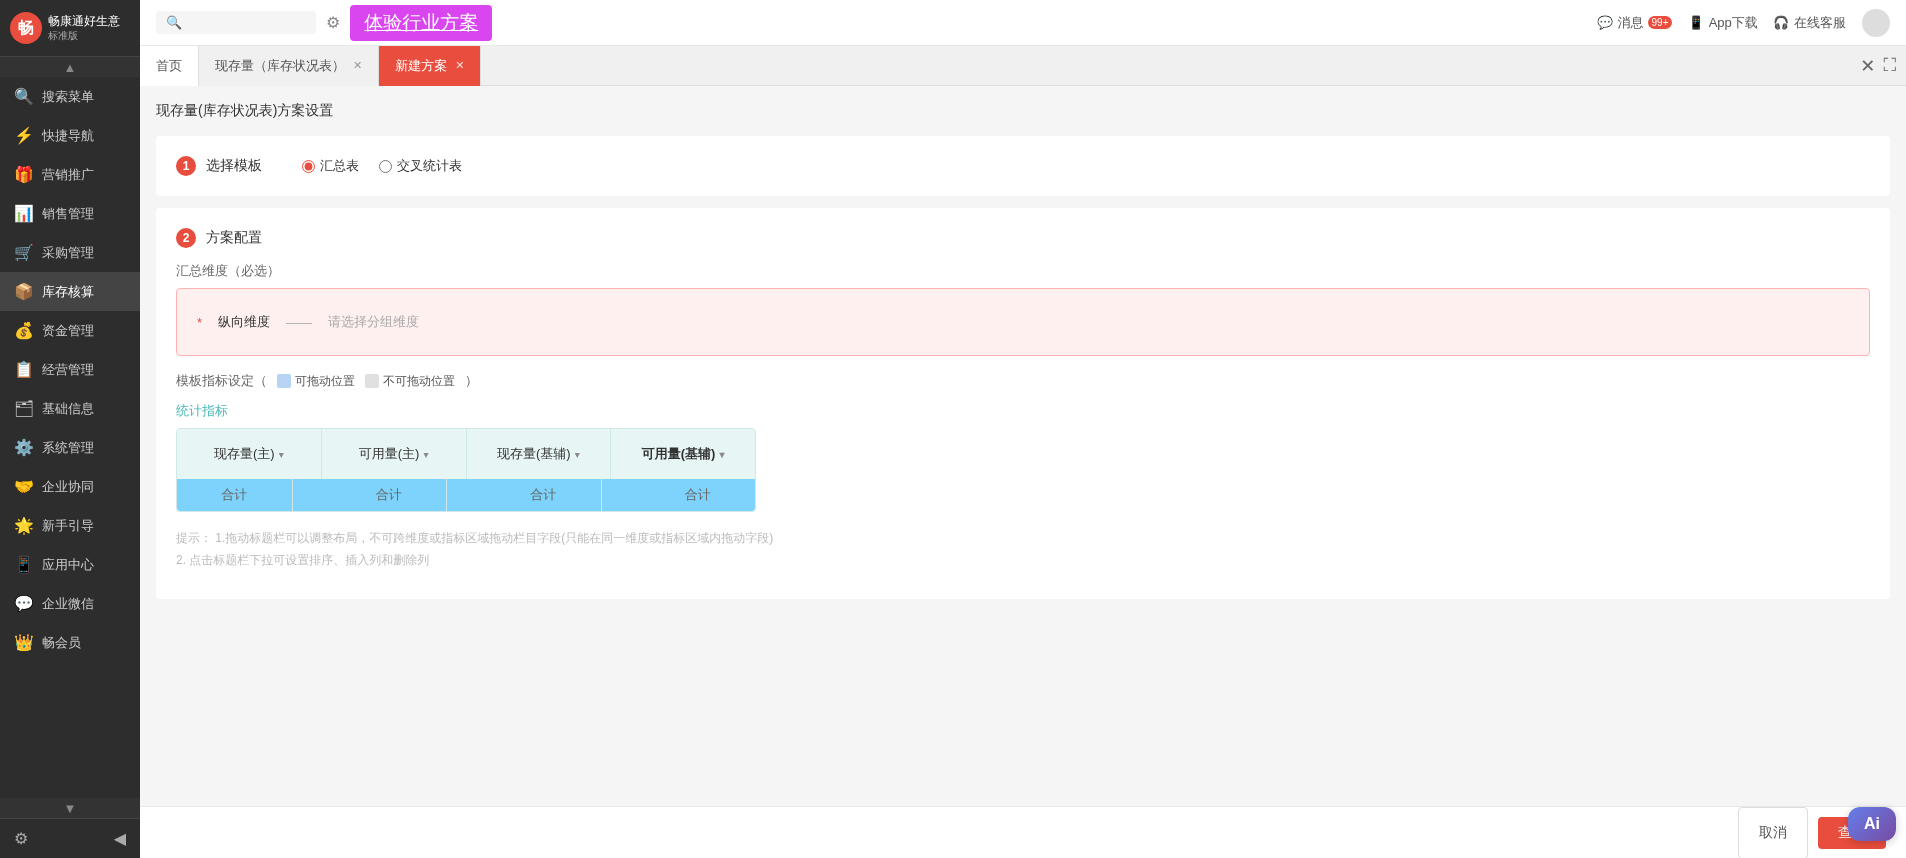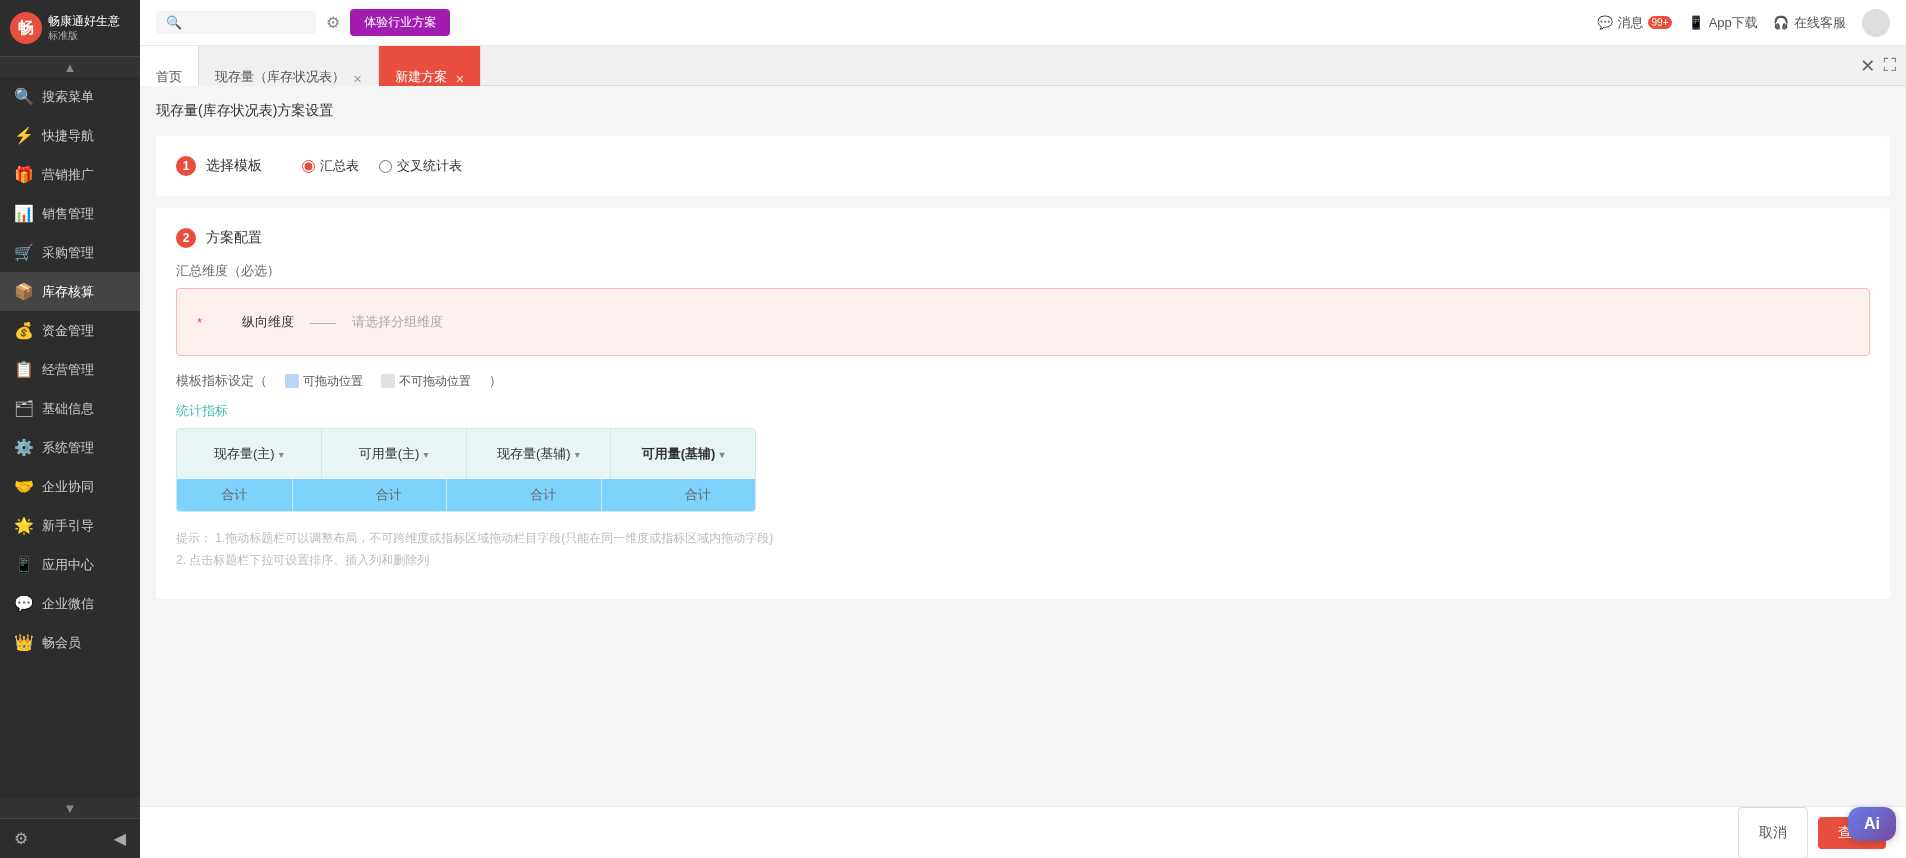--- a/index.html
+++ b/index.html
@@ -61,39 +61,39 @@
       justify-content: space-between;
     }
     .topbar-left { display: flex; align-items: center; gap: 10px; }
     .topbar-search {
       display: flex; align-items: center; background: #f5f5f5;
       border-radius: 4px; padding: 4px 10px; gap: 6px; width: 160px;
     }
     .topbar-search input { border: none; background: transparent; font-size: 12px; outline: none; color: #999; width: 110px; }
     .topbar-gear { font-size: 16px; color: #888; cursor: pointer; }
     .topbar-btn-trial {
-      background: #a21caf; color: #fff; border: none; border-radius: 4px;
-      padding: 5px 14px; font-size: 12px; cursor: pointer;
+      background: #d946ef; color: #fff; border: none; border-radius: 4px;
+      padding: 5px 14px; font-size: 19px; cursor: pointer; text-decoration: underline;
     }
     .topbar-right { display: flex; align-items: center; gap: 16px; }
     .topbar-right-item { display: flex; align-items: center; gap: 4px; font-size: 13px; color: #555; cursor: pointer; }
     .badge {
       background: #e94d3d; color: #fff; font-size: 10px; border-radius: 8px;
       padding: 1px 4px; min-width: 16px; text-align: right;
     }
     .topbar-avatar { width: 28px; height: 28px; border-radius: 50%; background: #ddd; }
 
     
     .tabs {
       display: flex; align-items: center; background: #f0f0f0;
       border-bottom: 1px solid #ddd; padding: 0 0 0 0;
       height: 40px;
     }
     .tab {
-      display: flex; align-items: flex-end; gap: 4px;
+      display: flex; align-items: center; gap: 4px;
       padding: 0 16px; height: 40px; font-size: 13px;
       cursor: pointer; border-right: 1px solid #ddd; background: #f0f0f0;
       color: #555;
     }
     .tab-home { background: #fff; }
     .tab-close { font-size: 11px; color: #999; cursor: pointer; margin-left: 4px; }
     .tab.new-scheme { background: #e94d3d; color: #fff; }
     .tab.new-scheme .tab-close { color: rgba(255,255,255,0.8); }
     .tabs-actions { margin-left: auto; display: flex; align-items: center; padding-right: 10px; gap: 8px; }
     .tabs-actions span { font-size: 16px; cursor: pointer; color: #888; }
@@ -122,25 +122,25 @@
     .radio-label { display: flex; align-items: center; gap: 5px; font-size: 13px; color: #333; cursor: pointer; }
     .radio-input { accent-color: #e94d3d; }
     .subsection-label { font-size: 13px; color: #666; margin: 12px 0 8px; }
 
     .dimension-box {
       border: 1px solid #ffb3b3; background: #fff0f0; border-radius: 4px;
       padding: 24px 20px; display: flex; align-items: center; gap: 16px;
       margin-bottom: 16px;
     }
     .dimension-required { color: #e94d3d; font-size: 13px; }
-    .dimension-label { color: #333; font-size: 13px; margin-left: 24px; }
+    .dimension-label { color: #333; font-size: 13px; }
     .dimension-dash { color: #aaa; }
     .dimension-placeholder { color: #aaa; font-size: 13px; }
 
-    .indicator-setting { display: flex; align-items: center; gap: 18px; margin-bottom: 12px; }
+    .indicator-setting { display: flex; align-items: center; gap: 10px; margin-bottom: 12px; }
     .indicator-label { font-size: 13px; color: #666; }
     .indicator-movable {
       display: flex; align-items: center; gap: 4px; font-size: 12px; color: #555;
     }
     .indicator-dot-movable { width: 14px; height: 14px; background: #b8d4f5; border-radius: 2px; }
     .indicator-dot-fixed { width: 14px; height: 14px; background: #e0e0e0; border-radius: 2px; }
 
     .stats-section { margin-top: 4px; }
     .stats-title { color: #4db8b8; font-size: 13px; margin-bottom: 8px; }
     .stats-table { border: 1px solid #d0e8e8; border-radius: 4px; overflow: hidden; width: 100%; max-width: 580px; }

